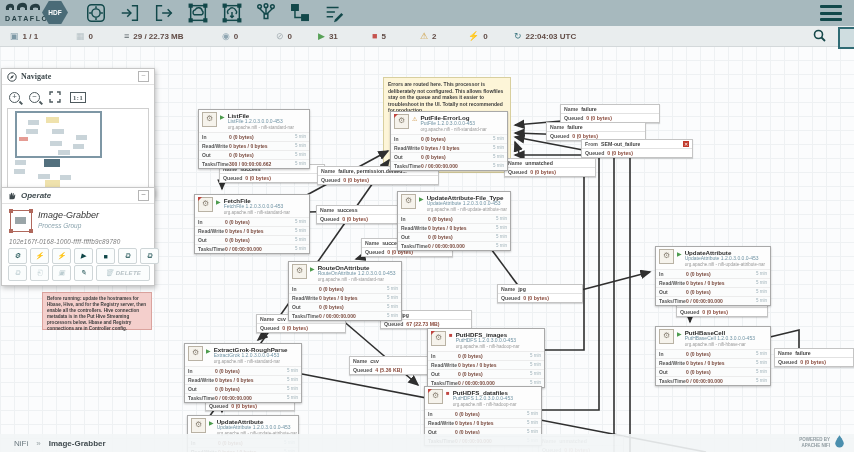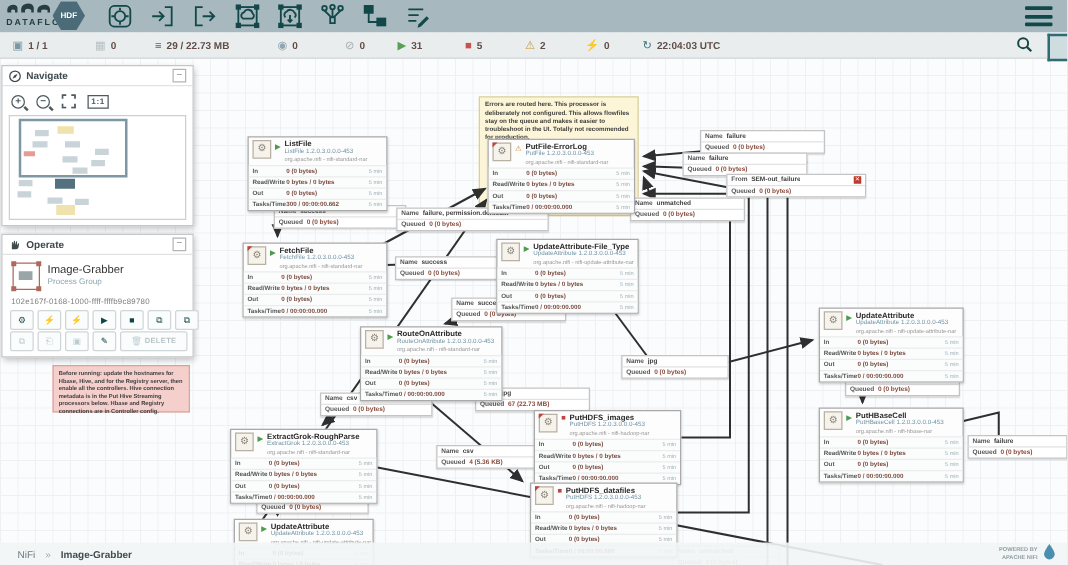--- a/index.html
+++ b/index.html
@@ -753,21 +753,21 @@
         <span class="g" style="color: rgb(61, 118, 128);">↻</span>
         <span>22:04:03 UTC</span>
       </div>
     <svg class="search" width="13" height="13" viewBox="0 0 13 13">
         <circle cx="5.5" cy="5.5" r="4" fill="none" stroke="#16484a" stroke-width="1.6"></circle>
         <path d="M8.5,8.5 L12,12" stroke="#16484a" stroke-width="1.8"></path>
       </svg>
     <div class="ptog"></div>
   </div>
 
-  <div class="panel" style="top:52px;height:127px;">
+  <div class="panel" style="top:68px;height:127px;font-family:Liberation Serif, serif;">
     <div class="phead">
       <svg width="10" height="10" viewBox="0 0 10 10">
           <circle cx="5" cy="5" r="4.2" fill="none" stroke="#3f4a4e" stroke-width="1"></circle>
           <path d="M3,7 L4.3,4.3 L7,3 L5.7,5.7 z" fill="#3f4a4e"></path>
         </svg>
       <span class="t">Navigate</span>
       <span class="collapse">−</span>
     </div>
     <div class="navtools">
       <span class="mag">+</span>
@@ -792,21 +792,21 @@
       <div class="mr" style="left:50px;top:41px;width:12px;height:5px;"></div>
       <div class="mr" style="left:7px;top:51px;width:11px;height:5px;"></div>
       <div class="mr s" style="left:36px;top:50px;width:16px;height:8px;"></div>
       <div class="mr" style="left:6px;top:60px;width:11px;height:5px;"></div>
       <div class="mr" style="left:30px;top:65px;width:12px;height:5px;"></div>
       <div class="mr y" style="left:37px;top:71px;width:15px;height:8px;"></div>
       <div class="mr" style="left:52px;top:66px;width:11px;height:5px;"></div>
     </div>
   </div>
 
-  <div class="panel" style="top:187px;height:97px;">
+  <div class="panel" style="top:187px;height:97px;font-style:italic;">
     <div class="phead">
       <svg width="10" height="10" viewBox="0 0 12 12">
           <path d="M3,10 L3,4.2 Q3,3.2 4,3.2 L4,6 L5,2.5 Q5.2,1.8 6,2 L6,6 L7,2.8 Q7.3,2.2 8,2.5 L8,6.5 L9,4.6 Q9.5,4 10,4.6 L9.4,8.2 Q9,10 7,10 z" fill="#3f4a4e"></path>
         </svg>
       <span class="t">Operate</span>
       <span class="collapse">−</span>
     </div>
     <div class="opicon">
         <i class="c1"></i>
         <i class="c2"></i>

